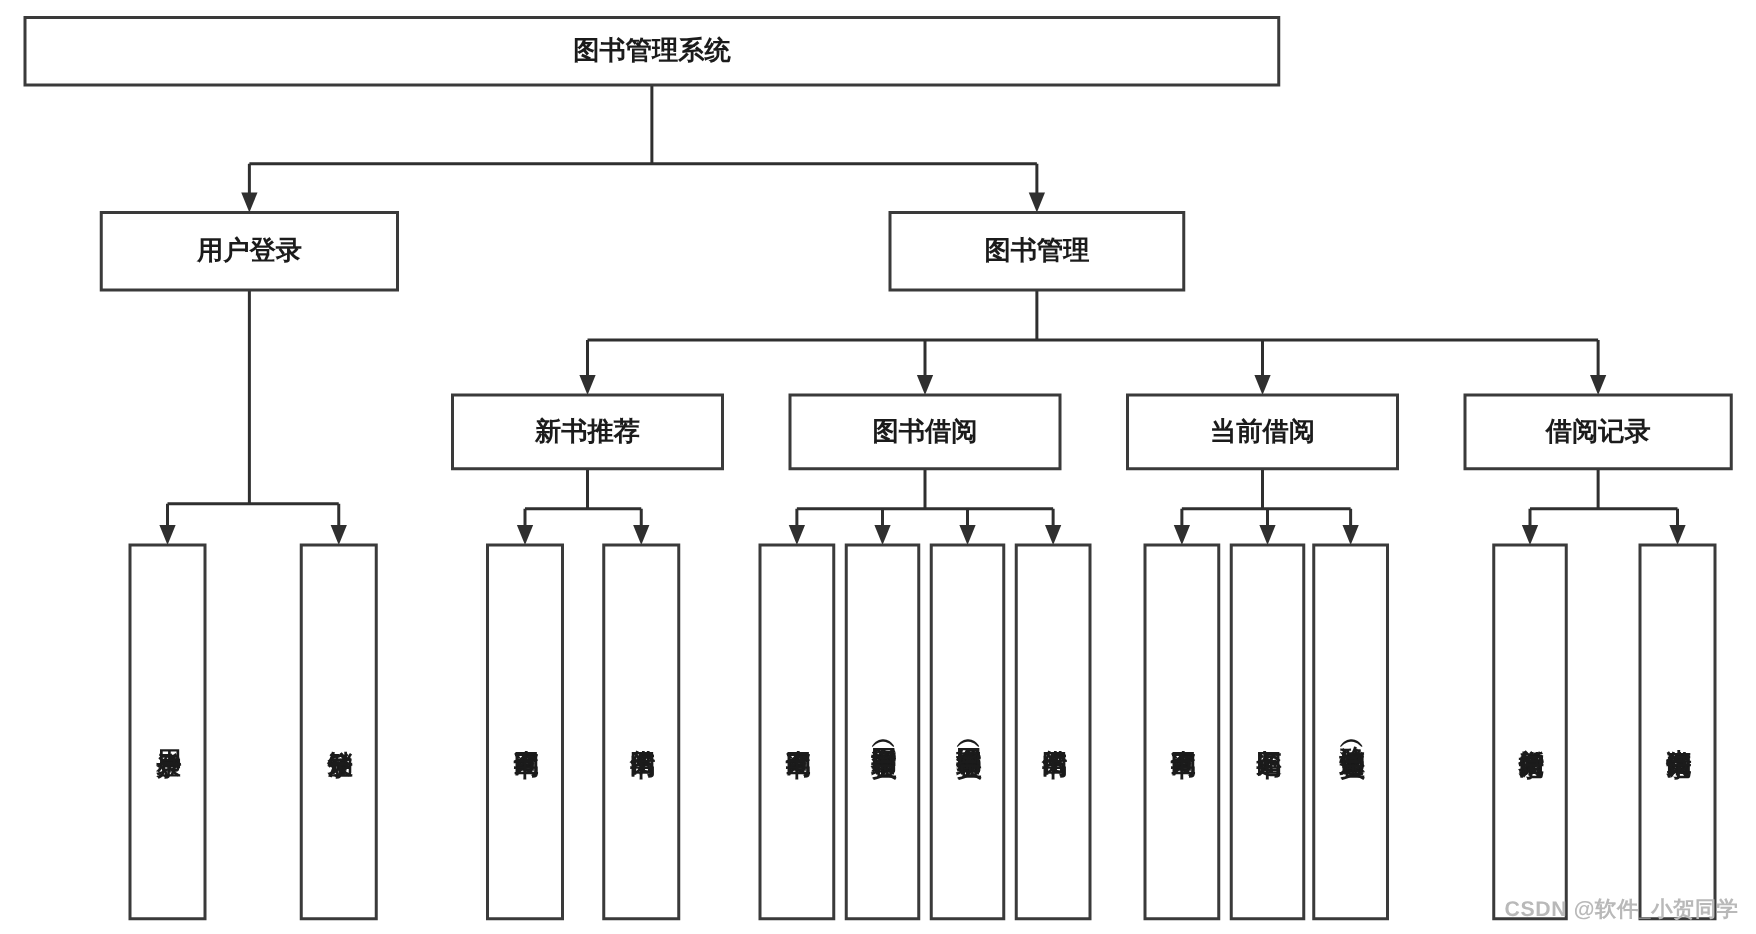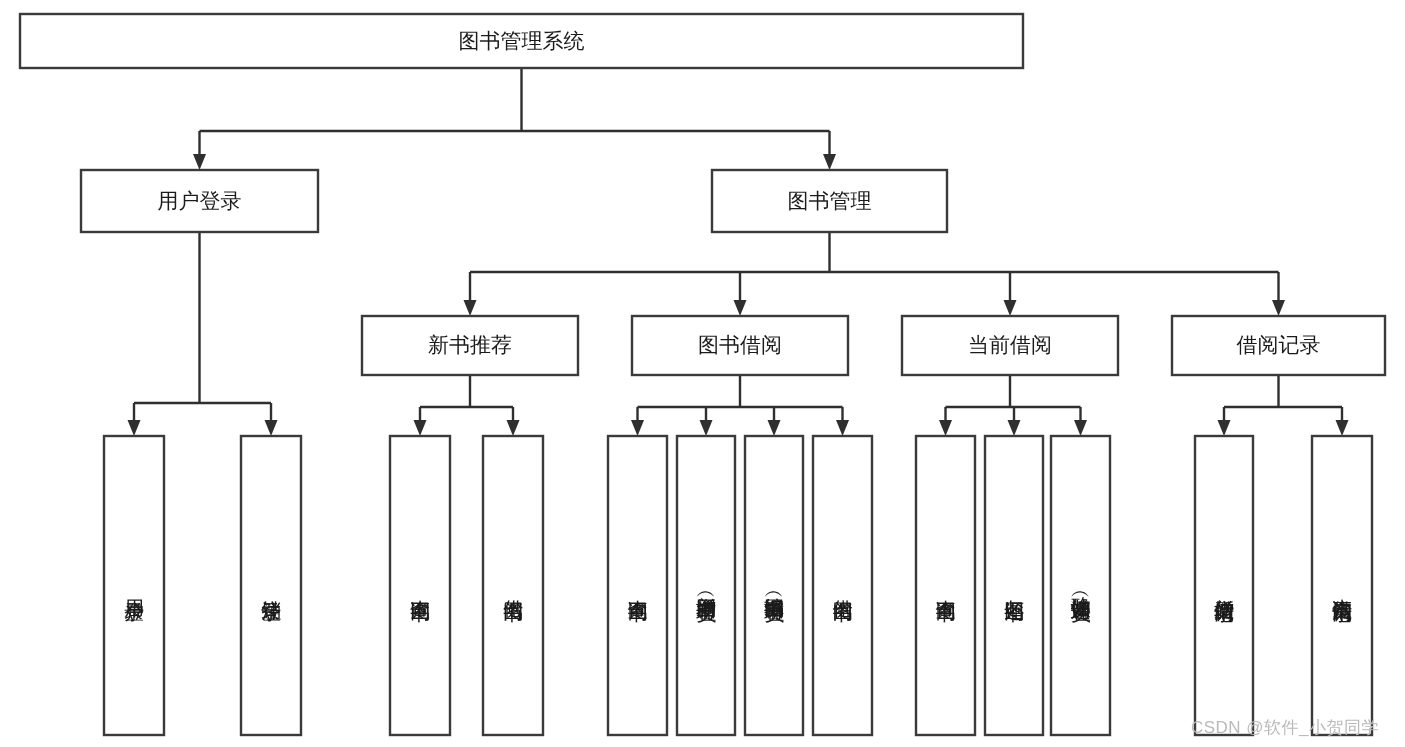--- a/index.html
+++ b/index.html
@@ -11,20 +11,21 @@
     width: 1405px;
     height: 747px;
     font-family: "Liberation Sans", "DejaVu Sans", sans-serif;
     overflow: hidden;
     position: relative;
   }
   #diagram-root {
     position: relative;
     width: 1405px;
     height: 747px;
+    font-weight: bold;
   }
   svg.diagram-canvas {
     position: absolute;
     left: 0;
     top: 0;
     width: 1405px;
     height: 747px;
     display: block;
   }
   .node-box {
@@ -60,21 +61,21 @@
     line-height: 1.08;
     color: #1b1b1b;
     writing-mode: vertical-rl;
     text-orientation: upright;
     letter-spacing: 1px;
     pointer-events: none;
     text-align: center;
   }
   .watermark {
     position: absolute;
-    right: 26px;
+    right: 14px;
     bottom: 8px;
     font-family: "Liberation Sans", "DejaVu Sans", sans-serif;
     font-size: 17px;
     color: #b9b9b9;
     white-space: nowrap;
     letter-spacing: 0.5px;
   }
 </style>
 </head>
 <body>

